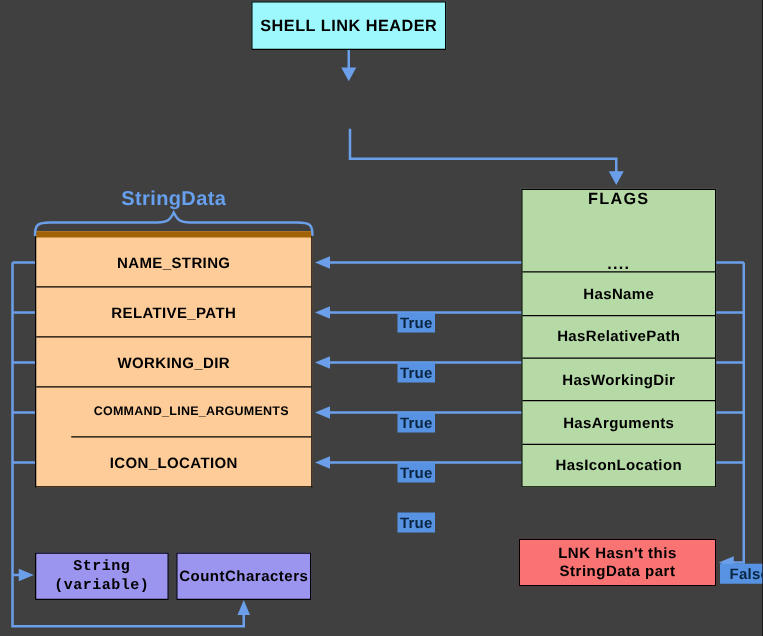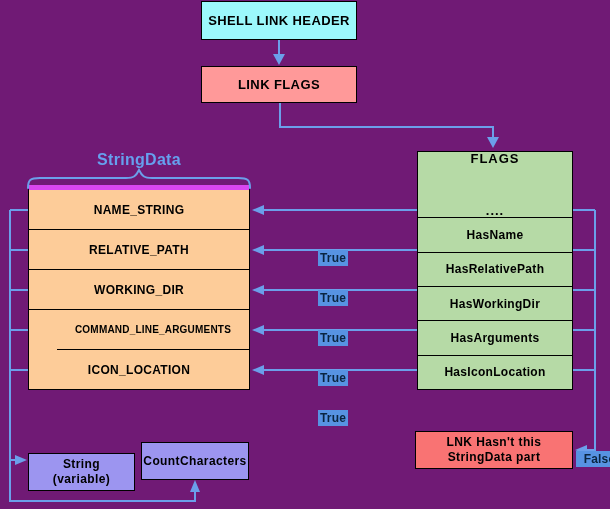--- a/index.html
+++ b/index.html
@@ -2,35 +2,35 @@
 <html style="--c-cyan: #9CF8FC; --c-salmon: #FF9999; --c-green: #B6DAA6; --c-orange: #FDCC99; --c-purple: #9C95F0; --c-red: #F97373; --c-line: #6B9FEA; --c-label_bg: #5793E2; --c-label_text: #0A2540; --c-stringdata_text: #66A0EE;"><head>
 <meta charset="utf-8">
 <style>
   :root{
     --c-cyan:#9CF8FC; --c-salmon:#FF9999; --c-green:#B6DAA6; --c-orange:#FDCC99;
     --c-purple:#9C95F0; --c-red:#F97373; --c-line:#6B9FEA; --c-label_bg:#5793E2;
     --c-label_text:#0A2540; --c-stringdata_text:#66A0EE;
   }
   html,body{margin:0;padding:0;background:#000;}
   #stage{
-    position:relative;width:610px;height:509px;background:#701a75;overflow:hidden;
+    position:relative;width:610px;height:509px;background:#404040;overflow:hidden;
     font-family:"Liberation Sans","DejaVu Sans",sans-serif;
   }
   .box{
     position:absolute;box-sizing:border-box;border:1px solid #000;
     display:flex;flex-direction:column;align-items:center;justify-content:center;
     color:#000;font-weight:bold;text-align:center;letter-spacing:.4px;
   }
   .cyan{background:var(--c-cyan,#9CF8FC);}
   .salmon{background:var(--c-salmon,#FF9999);}
   .redbox{background:var(--c-red,#F97373);}
   .purple{background:var(--c-purple,#9C95F0);}
   .stack{position:absolute;box-sizing:border-box;border:1px solid #000;display:flex;flex-direction:column;}
   .greenstack{background:var(--c-green,#B6DAA6);}
-  .orangestack{background:var(--c-orange,#FDCC99);border-top:5px solid #d946ef;}
+  .orangestack{background:var(--c-orange,#FDCC99);border-top:5px solid #a16207;}
   .row{
     flex:1;display:flex;align-items:center;justify-content:center;
     border-bottom:1px solid #000;box-sizing:border-box;
     font-weight:bold;font-size:12px;color:#000;letter-spacing:.3px;
   }
   .row:last-child{border-bottom:none;}
   .flagshead{flex:0 0 40px;display:flex;flex-direction:column;align-items:center;justify-content:center;
     border-bottom:1px solid #000;font-weight:bold;font-size:13px;color:#000;letter-spacing:1px;line-height:1.05;gap:40px;}
   .flagshead .dots{font-size:13px;letter-spacing:1px;margin-top:-2px;}
   .fs13{font-size:13px;} .fs12{font-size:12px;} .fs11{font-size:10px;letter-spacing:.2px;margin-left:28px;}
@@ -52,23 +52,20 @@
 </style>
 </head>
 <body>
 
 <div id="stage">
 
   <div class="box cyan fs13" style="left:201px;top:1px;width:156px;height:39px;">
     <span>SHELL LINK HEADER</span>
   </div>
 
-  <div class="box salmon fs13" style="left:201px;top:66px;width:156px;height:37px;">
-    <span>LINK FLAGS</span>
-  </div>
 
   <div class="stack greenstack" style="left:417px;top:151px;width:156px;height:239px;">
     <div class="flagshead">
       <span>FLAGS</span>
       <span class="dots">....</span>
     </div>
     <div class="row">HasName</div>
     <div class="row">HasRelativePath</div>
     <div class="row">HasWorkingDir</div>
     <div class="row">HasArguments</div>
@@ -76,21 +73,21 @@
   </div>
 
   <div class="stack orangestack" style="left:28px;top:185px;width:222px;height:205px;">
     <div class="row">NAME_STRING</div>
     <div class="row">RELATIVE_PATH</div>
     <div class="row">WORKING_DIR</div>
     <div class="row fs11">COMMAND_LINE_ARGUMENTS</div>
     <div class="row">ICON_LOCATION</div>
   </div>
 
-  <div class="box purple fs12 twoLine" style="left:28px;top:453px;width:107px;height:38px;">
+  <div class="box purple fs12 twoLine" style="left:28px;top:442px;width:107px;height:38px;font-family:Liberation Mono, monospace;">
     <span>String</span>
     <span>(variable)</span>
   </div>
   <div class="box purple fs12" style="left:141px;top:442px;width:108px;height:38px;text-align:center;">
     <span>CountCharacters</span>
   </div>
 
   <div class="box redbox fs12 twoLine" style="left:415px;top:431px;width:158px;height:38px;text-align:right;">
     <span>LNK Hasn't this</span>
     <span>StringData part</span>

